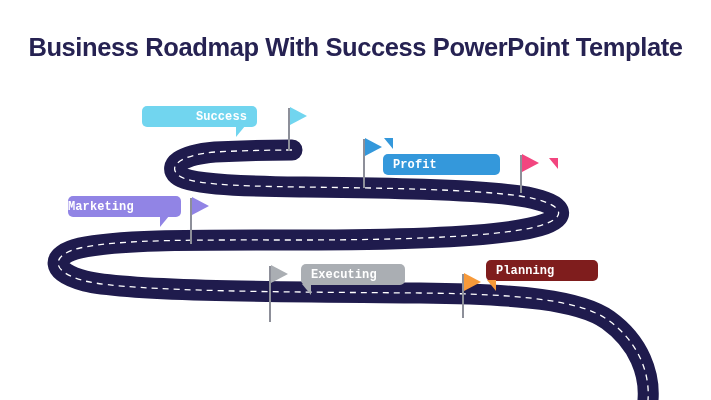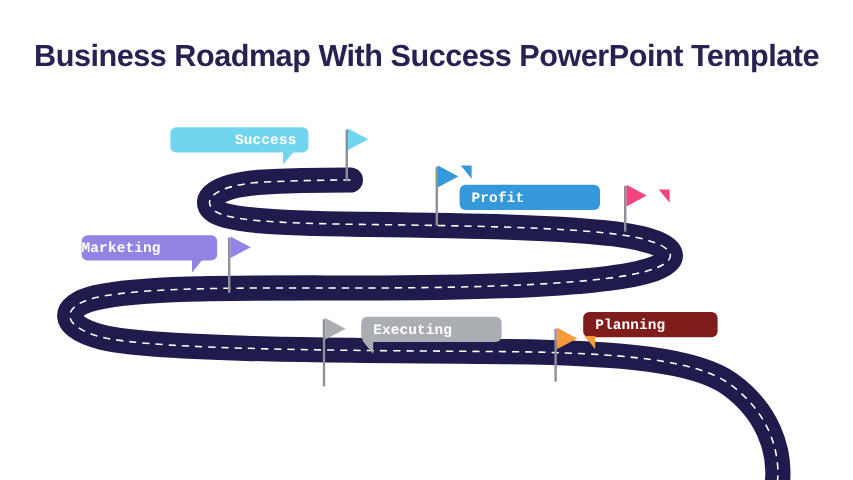--- a/index.html
+++ b/index.html
@@ -149,21 +149,21 @@
   <div class="milestone" style="left:68px; top:196px; width:160px; height:48px;">
     <div class="banner" style="left:0px; top:0px; width:113px; background:#9184e5; justify-content:flex-start; padding-right:10px;">
       <span class="banner-label">Marketing</span>
     </div>
     <div class="banner-tail" style="left:92px; border-left:9px solid #9184e5; border-bottom:11px solid transparent;"></div>
     <div class="pole" style="left:122px; top:2px; height:46px;"></div>
     <div class="flag flag-right" style="left:124px; top:1px; border-left:17px solid #9184e5;"></div>
   </div>
 
   <div class="milestone" style="left:293px; top:264px; width:125px; height:58px;">
-    <div class="banner" style="left:8px; top:0px; width:117px; background:#aaaeb3; justify-content:flex-start; padding-left:10px;">
+    <div class="banner" style="left:8px; top:0px; width:104px; background:#aaaeb3; justify-content:flex-start; padding-left:10px;">
       <span class="banner-label">Executing</span>
     </div>
     <div class="banner-tail" style="left:9px; border-right:9px solid #aaaeb3; border-bottom:11px solid transparent;"></div>
     <div class="pole" style="left:-24px; top:2px; height:56px;"></div>
     <div class="flag flag-right" style="left:-22px; top:1px; border-left:17px solid #aaaeb3;"></div>
   </div>
 
   <div class="milestone" style="left:478px; top:260px; width:120px; height:58px;">
     <div class="banner" style="left:8px; top:0px; width:112px; background:#7f1d1d; justify-content:flex-start; padding-left:10px;">
       <span class="banner-label">Planning</span>

